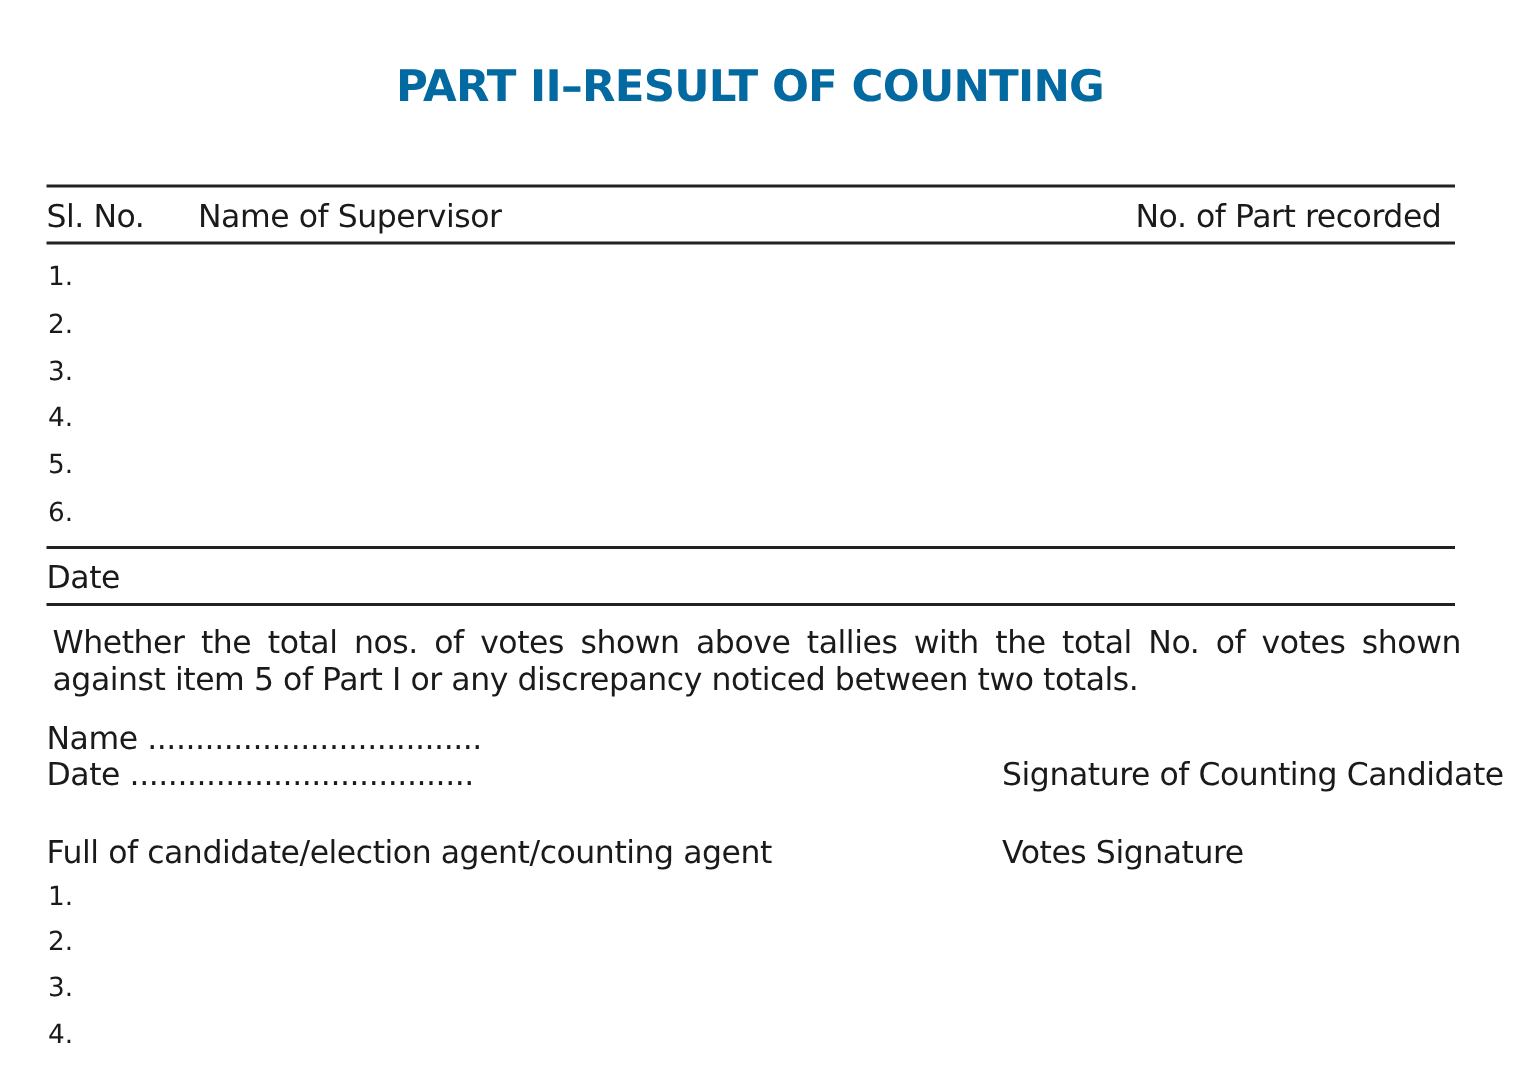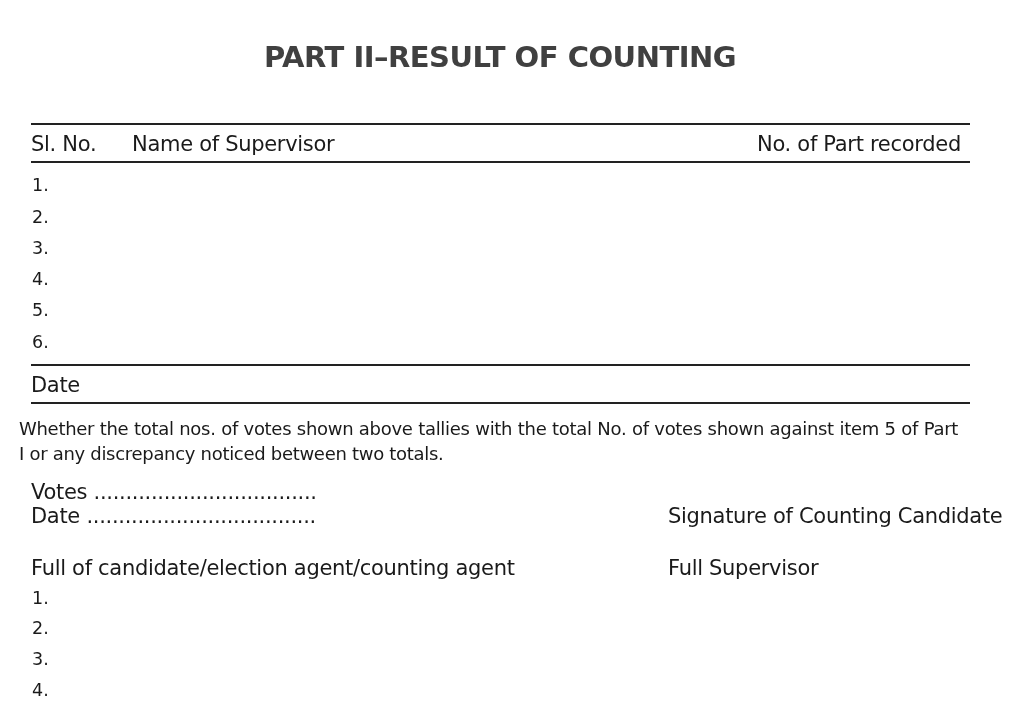--- a/index.html
+++ b/index.html
@@ -1,23 +1,23 @@
 <!DOCTYPE html>
 <html><head>
 <meta charset="utf-8">
 <style>
   html, body { margin: 0; padding: 0; background: #ffffff; }
   body { width: 1024px; height: 711px; position: relative; overflow: hidden;
          font-family: "DejaVu Sans", sans-serif; color: #1a1a1a; }
   .abs { position: absolute; white-space: nowrap; }
-  .title { top: 40px; left: 0; width: 1000px; text-align: center; font-size: 29px; font-weight: bold; letter-spacing: -0.5px; color: #404040; }
+  .title { top: 40px; left: 0; width: 1000px; text-align: center; font-size: 29px; font-weight: bold; letter-spacing: -0.5px; color: #0369a1; }
   .hr { position: absolute; left: 31px; width: 939px; height: 2px; background: #222; }
   .txt { font-size: 21px; letter-spacing: -0.3px; }
   .row-num { position: absolute; left: 32px; font-size: 17.5px; }
-  .para { position: absolute; left: 19px; top: 416px; width: 939px; font-size: 18px; letter-spacing: -0.3px; line-height: 25px; text-align: justify; }
+  .para { position: absolute; left: 35px; top: 416px; width: 939px; font-size: 21px; letter-spacing: -0.3px; line-height: 25px; text-align: justify; }
 </style>
 </head>
 <body>
 
 <div class="abs title">PART II–RESULT OF COUNTING</div>
 
 <div class="hr" style="top:123px"></div>
 <div class="abs txt" style="left:31px; top:132px">Sl. No.</div>
 <div class="abs txt" style="left:132px; top:132px">Name of Supervisor</div>
 <div class="abs txt" style="left:757px; top:132px">No. of Part recorded</div>
@@ -48,31 +48,31 @@
 <div class="abs txt" style="left:757px; top:332px"></div>
 
 <div class="hr" style="top:364px"></div>
 <div class="abs txt" style="left:31px; top:373px">Date</div>
 <div class="abs txt" style="left:757px; top:373px"></div>
 <div class="hr" style="top:402px"></div>
 
 <div class="para">Whether the total nos. of votes shown above tallies with the total No. of votes shown against item 5 of Part I or any discrepancy noticed between two totals.</div>
 
 <div class="abs txt" style="left:31px; top:480px">
-  <span>Votes</span>
+  <span>Name</span>
   <span>...................................</span>
 </div>
 <div class="abs txt" style="left:31px; top:504px">
   <span>Date</span>
   <span>....................................</span>
 </div>
 <div class="abs txt" style="left:668px; top:504px">Signature of Counting Candidate</div>
 
 <div class="abs txt" style="left:31px; top:556px">Full of candidate/election agent/counting agent</div>
-<div class="abs txt" style="left:668px; top:556px">Full Supervisor</div>
+<div class="abs txt" style="left:668px; top:556px">Votes Signature</div>
 
 <div class="row-num" style="top:588px">1.</div>
 <div class="abs txt" style="left:60px; top:588px"></div>
 <div class="abs txt" style="left:668px; top:588px"></div>
 
 <div class="row-num" style="top:618px">2.</div>
 <div class="abs txt" style="left:60px; top:618px"></div>
 <div class="abs txt" style="left:668px; top:618px"></div>
 
 <div class="row-num" style="top:649px">3.</div>

